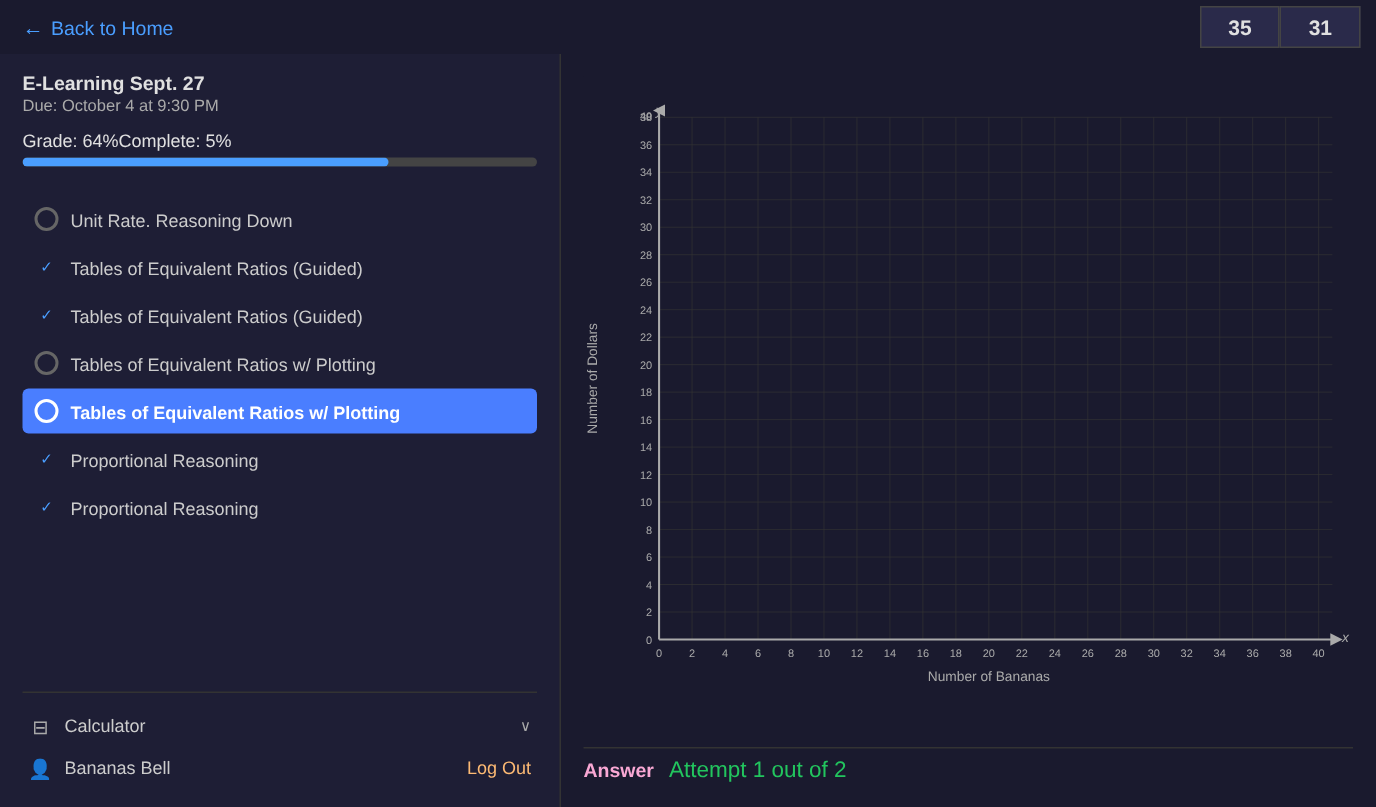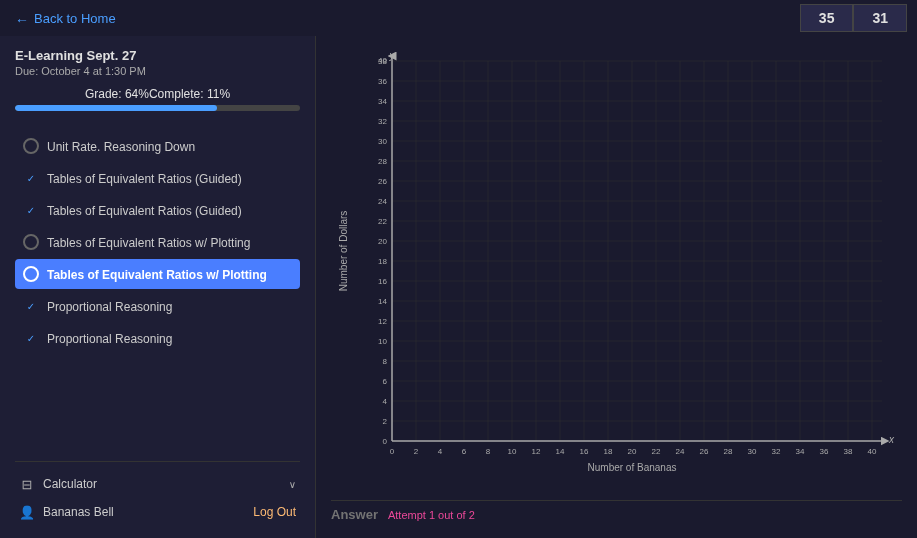--- a/index.html
+++ b/index.html
@@ -52,21 +52,21 @@
 
     
     .main-layout {
       display: flex;
       flex: 1;
       overflow: hidden;
     }
 
     
     .sidebar {
-      width: 316px;
+      width: 374px;
       background: #1e1e35;
       padding: 12px 15px;
       display: flex;
       flex-direction: column;
       border-right: 1px solid #333;
       overflow-y: auto;
     }
 
     .assignment-title {
       font-size: 13px;
@@ -78,21 +78,21 @@
       font-size: 11px;
       color: #aaa;
       margin-bottom: 10px;
     }
 
     .grade-section {
       margin-bottom: 12px;
     }
     .grade-row {
       display: flex;
-      justify-content: center;
+      justify-content: flex-start;
       align-items: center;
       margin-bottom: 4px;
     }
     .grade-label {
       font-size: 12px;
       color: #e0e0e0;
     }
     .complete-label {
       font-size: 12px;
       color: #e0e0e0;
@@ -228,25 +228,25 @@
     .answer-bar {
       display: flex;
       align-items: center;
       gap: 10px;
       padding: 6px 0;
       border-top: 1px solid #333;
     }
     .answer-label {
       font-size: 13px;
       font-weight: bold;
-      color: #737373;
+      color: #f9a8d4;
     }
     .attempt-label {
-      font-size: 11px;
-      color: #ec4899;
+      font-size: 15px;
+      color: #22c55e;
     }
   </style>
 </head>
 <body>
 
 <div class="top-bar">
   <div class="back-btn">
     <span class="back-arrow">←</span>
     <span>Back to Home</span>
   </div>
@@ -254,26 +254,26 @@
     <div class="score-box">35</div>
     <div class="score-box">31</div>
   </div>
 </div>
 
 <div class="main-layout">
 
   <div class="sidebar">
 
     <div class="assignment-title">E-Learning Sept. 27</div>
-    <div class="assignment-due">Due: October 4 at 1:30 PM</div>
+    <div class="assignment-due">Due: October 4 at 9:30 PM</div>
 
     <div class="grade-section">
       <div class="grade-row">
         <span class="grade-label">Grade: 64%</span>
-        <span class="complete-label">Complete: 11%</span>
+        <span class="complete-label">Complete: 5%</span>
       </div>
       <div class="progress-bar-bg">
         <div class="progress-bar-fill" style="width: 71%"></div>
       </div>
     </div>
 
     <div class="menu-items">
 
       <div class="menu-item">
         <span class="item-icon circle"></span>

